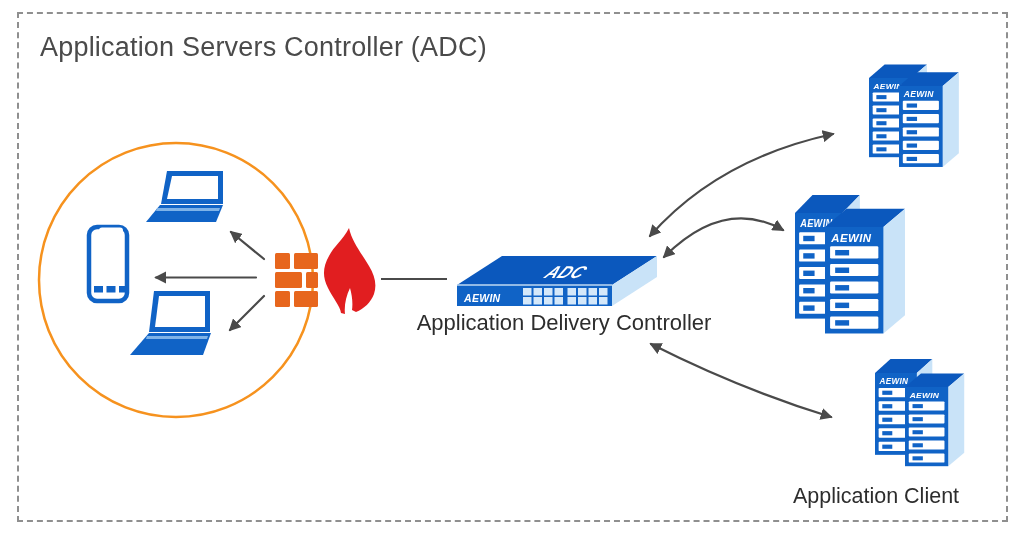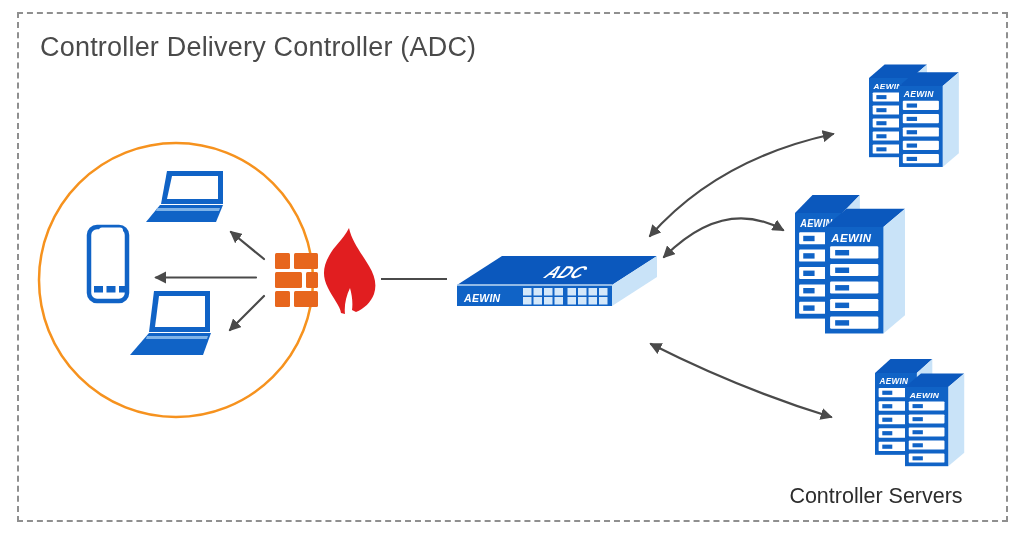--- a/index.html
+++ b/index.html
@@ -26,21 +26,21 @@
   .brand-text{font-weight:bold;font-style:italic;fill:#ffffff;letter-spacing:.3px;}
 </style>
 </head>
 <body>
 
 <div class="canvas">
 
   <div class="dashed-border"></div>
 
   <div class="title">
-    <div>Controller Delivery Controller (ADC)</div>
+    <div>Application Servers Controller (ADC)</div>
   </div>
 
   <svg class="diagram-svg" width="1024" height="536" viewBox="0 0 1024 536">
     <defs>
       <marker id="ah" viewBox="0 0 10 10" refX="8.5" refY="5" markerWidth="5.5" markerHeight="5.5" orient="auto-start-reverse">
         <path d="M0,0 L10,5 L0,10 z" fill="#4A4A4A"></path>
       </marker>
 
       <g id="tower">
         <polygon points="0,0 46,0 63,-15 17,-15" fill="#0B58BD"></polygon>
@@ -155,15 +155,16 @@
     <g>
       <use href="#tower" transform="translate(795,213) scale(1.03,1.2)"></use>
       <use href="#tower" transform="translate(825,227) scale(1.27,1.21)"></use>
     </g>
     <g>
       <use href="#tower" transform="translate(875,373) scale(0.91,0.93)"></use>
       <use href="#tower" transform="translate(905,387) scale(0.94,0.9)"></use>
     </g>
   </svg>
 
-  <div class="lbl lbl-servers">Controller Servers</div>
+  <div class="lbl lbl-adc">Application Delivery Controller</div>
+  <div class="lbl lbl-servers">Application Client</div>
 
 </div>
 
 </body></html>

